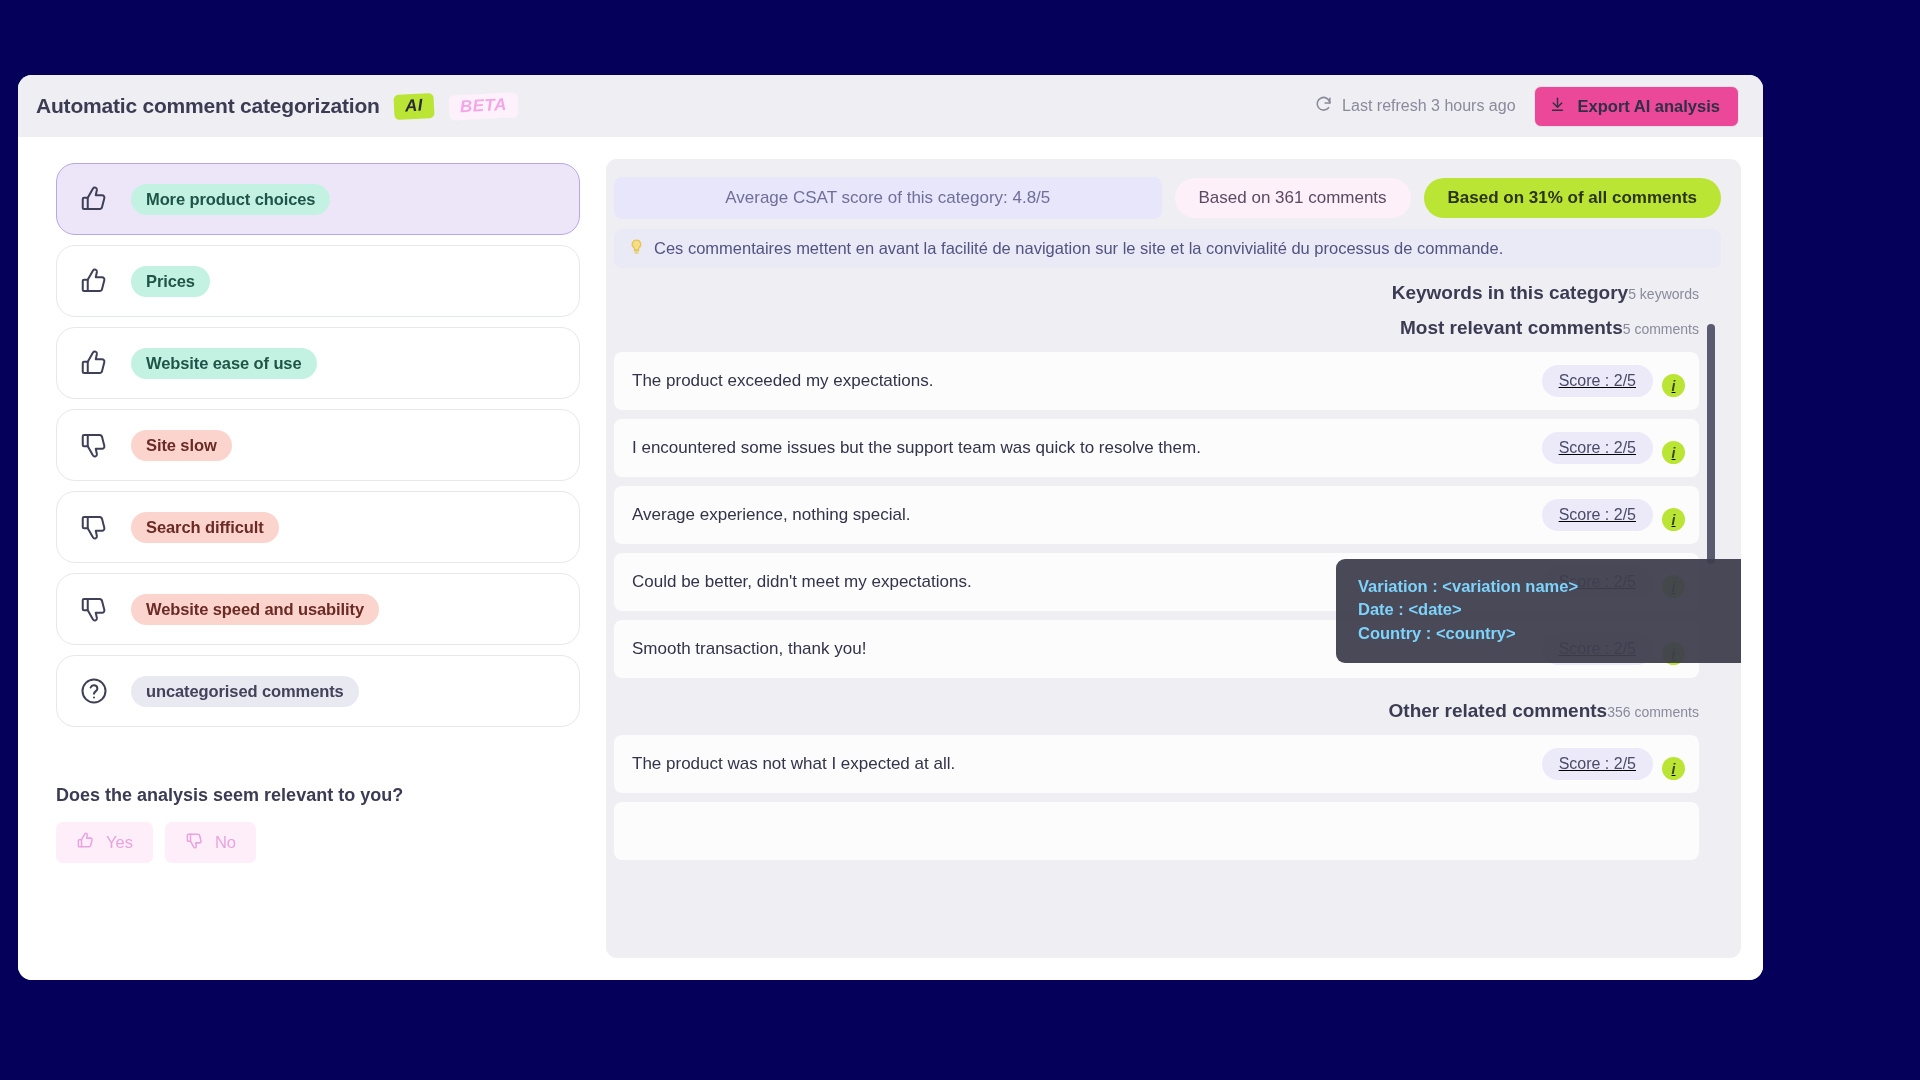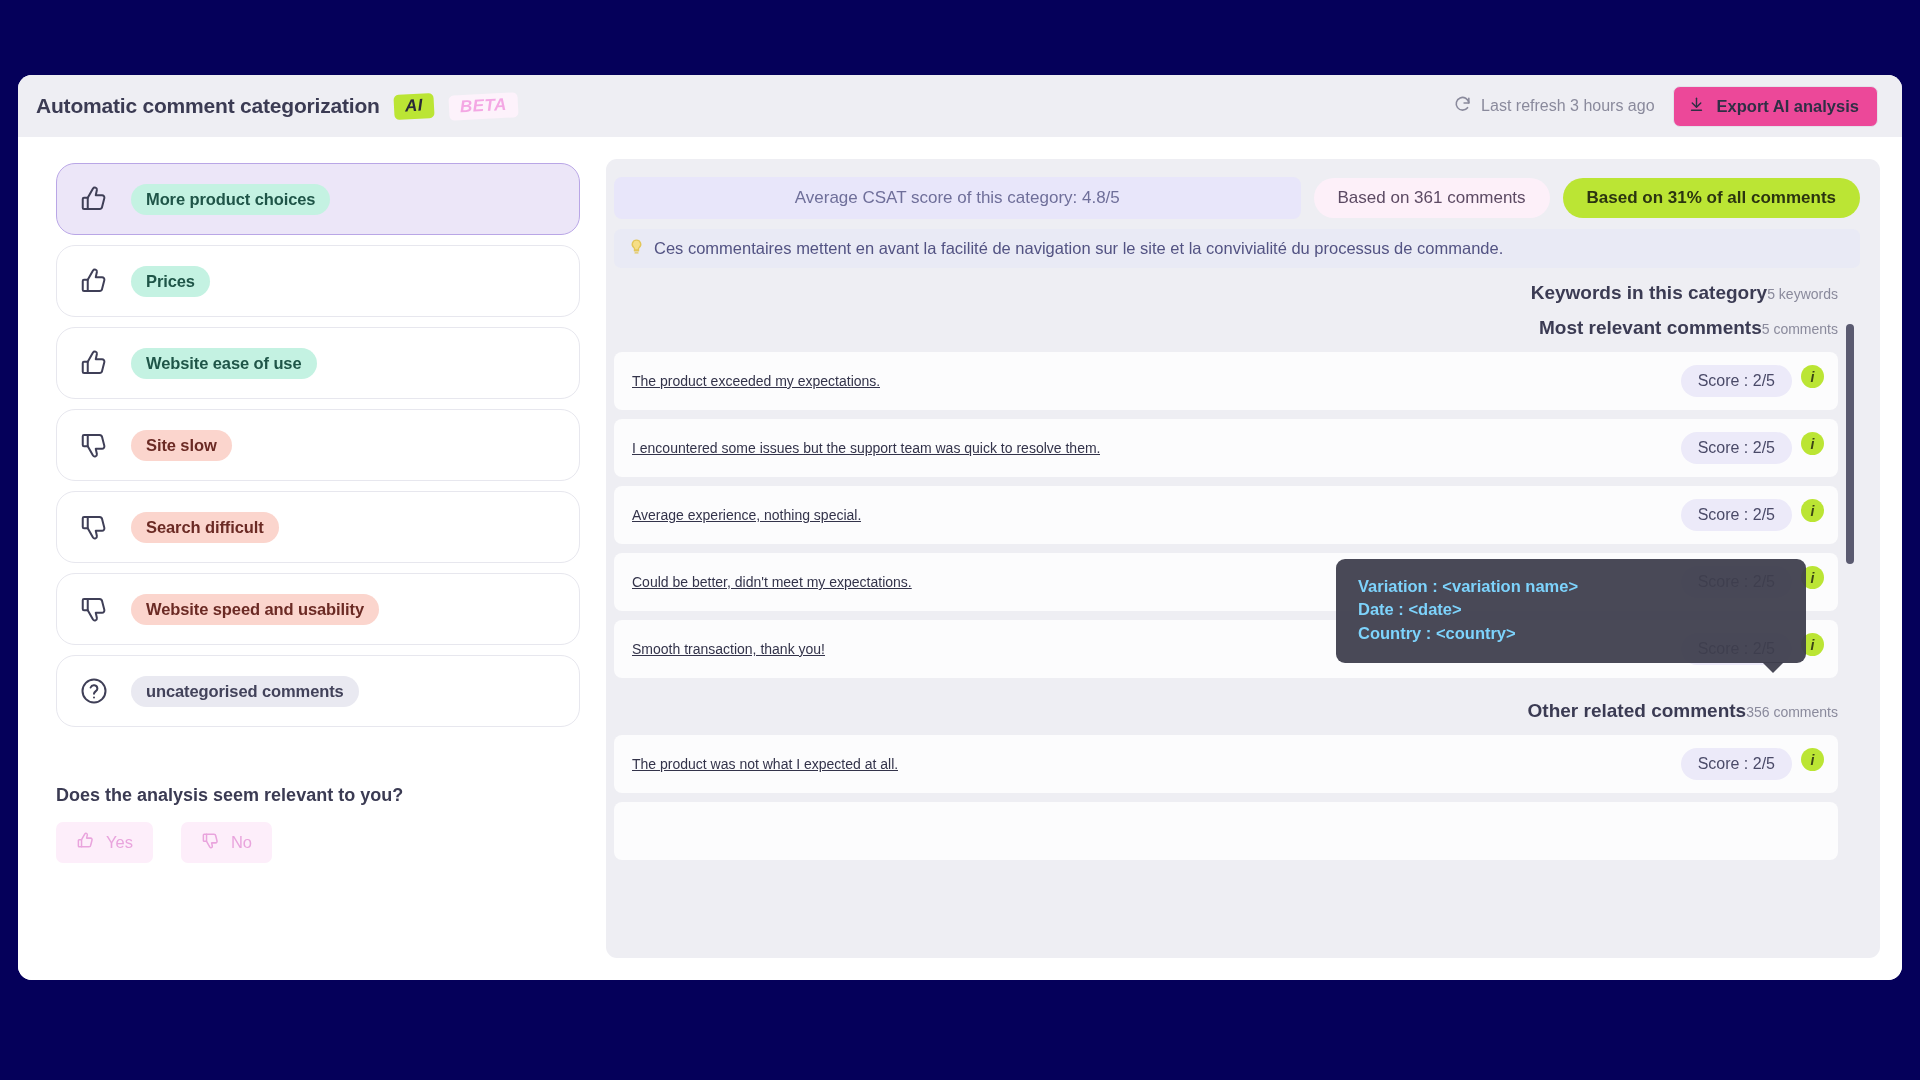--- a/index.html
+++ b/index.html
@@ -14,21 +14,21 @@
     background: #05005a;
     font-family: "Liberation Sans", sans-serif;
     position: relative;
   }
 
   
   #app-window {
     position: absolute;
     left: 18px;
     top: 75px;
-    width: 1884px;
+    width: 1745px;
     height: 905px;
     background: #ffffff;
     border-radius: 14px;
     overflow: hidden;
     display: flex;
     flex-direction: column;
   }
 
   
   #header {
@@ -169,21 +169,21 @@
     margin-top: 58px;
   }
   #relevance-question {
     font-size: 18px;
     font-weight: bold;
     color: #3b3b53;
     margin-bottom: 16px;
   }
   #relevance-buttons {
     display: flex;
-    gap: 28px;
+    gap: 12px;
   }
   .relevance-btn {
     display: flex;
     align-items: center;
     gap: 11px;
     background: #fdeefa;
     border: none;
     border-radius: 7px;
     padding: 9px 20px;
     font-size: 16.5px;
@@ -302,33 +302,33 @@
   .comment-row {
     background: #fcfcfd;
     border-radius: 8px;
     height: 58px;
     display: flex;
     align-items: center;
     padding: 0 14px 0 18px;
     cursor: pointer;
   }
   .comment-text {
-    font-size: 14px;
+    font-size: 17px;
     color: #33334a;
     white-space: nowrap;
     overflow: hidden;
     text-overflow: ellipsis;
-    text-decoration: underline;
   }
   .score-wrap {
     margin-left: auto;
     display: flex;
-    align-items: flex-start;
+    align-items: flex-end;
     gap: 9px;
     flex: 0 0 auto;
+    text-decoration: underline;
   }
   .score-pill {
     background: #eceaf9;
     color: #4a4a68;
     border-radius: 999px;
     padding: 7px 17px;
     font-size: 16px;
   }
   .info-dot {
     width: 23px;

